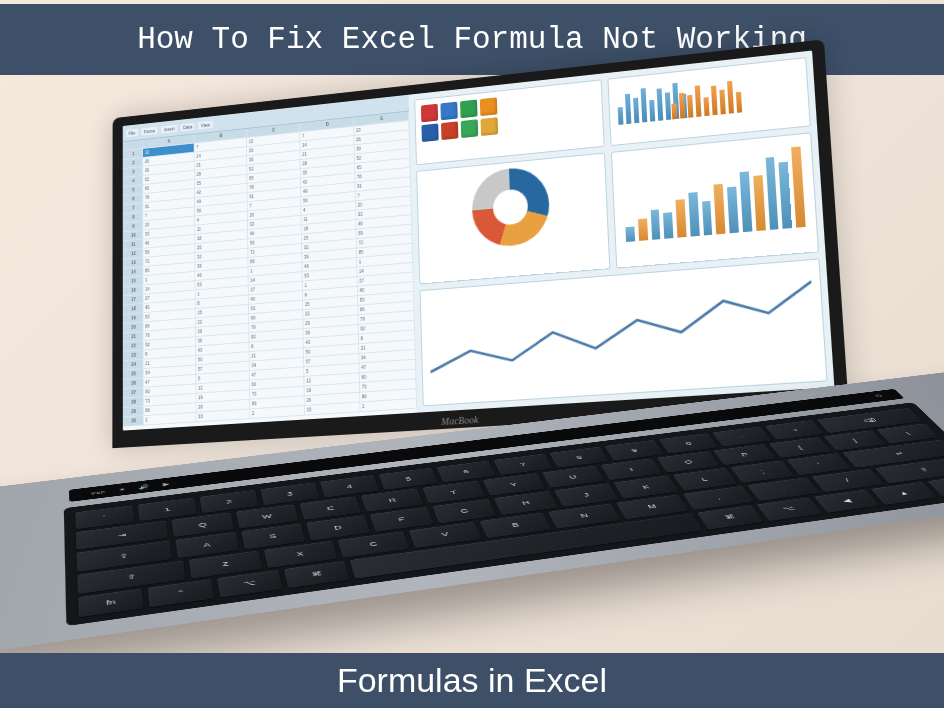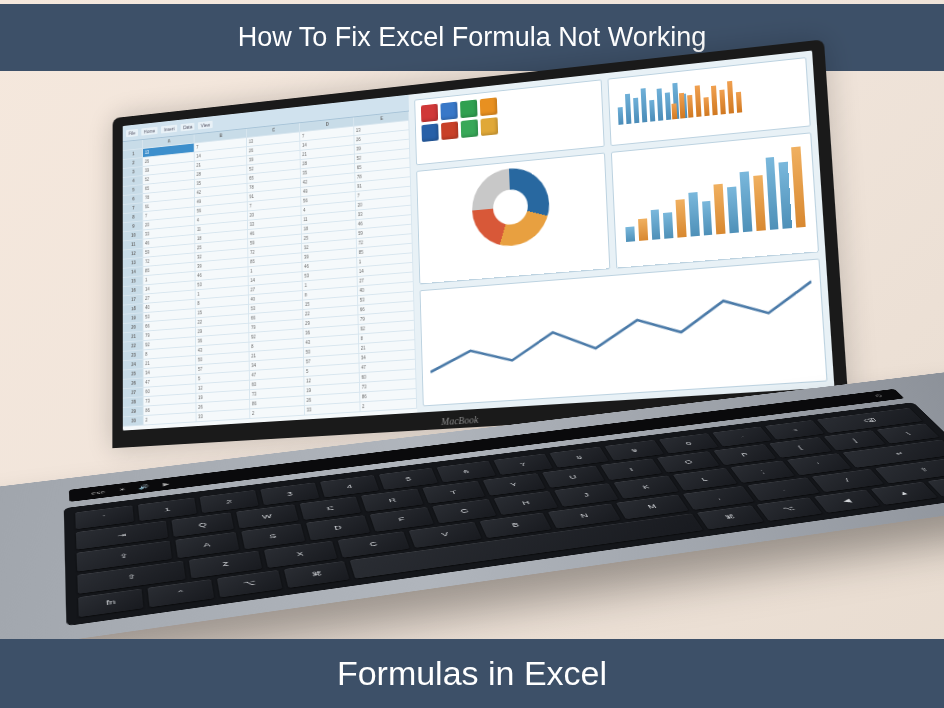--- a/index.html
+++ b/index.html
@@ -14,22 +14,22 @@
   .banner {
     width: 100%;
     background: #3d5068;
     color: #fff;
     text-align: center;
     padding: 18px 0;
     font-weight: 400;
     position: absolute;
     left: 0;
   }
-  .banner-top { top: 4px; font-size: 27px; }
-  .banner-bottom { bottom: 0; font-size: 34px; padding: 15px 0; }
+  .banner-top { top: 4px; font-size: 31px; font-family: Liberation Mono, monospace; }
+  .banner-bottom { bottom: 0; font-size: 34px; padding: 8px 0; }
 
   .laptop-area {
     position: absolute;
     top: 78px;
     left: 40px;
     right: 10px;
     bottom: 95px;
     perspective: 1600px;
   }
 

